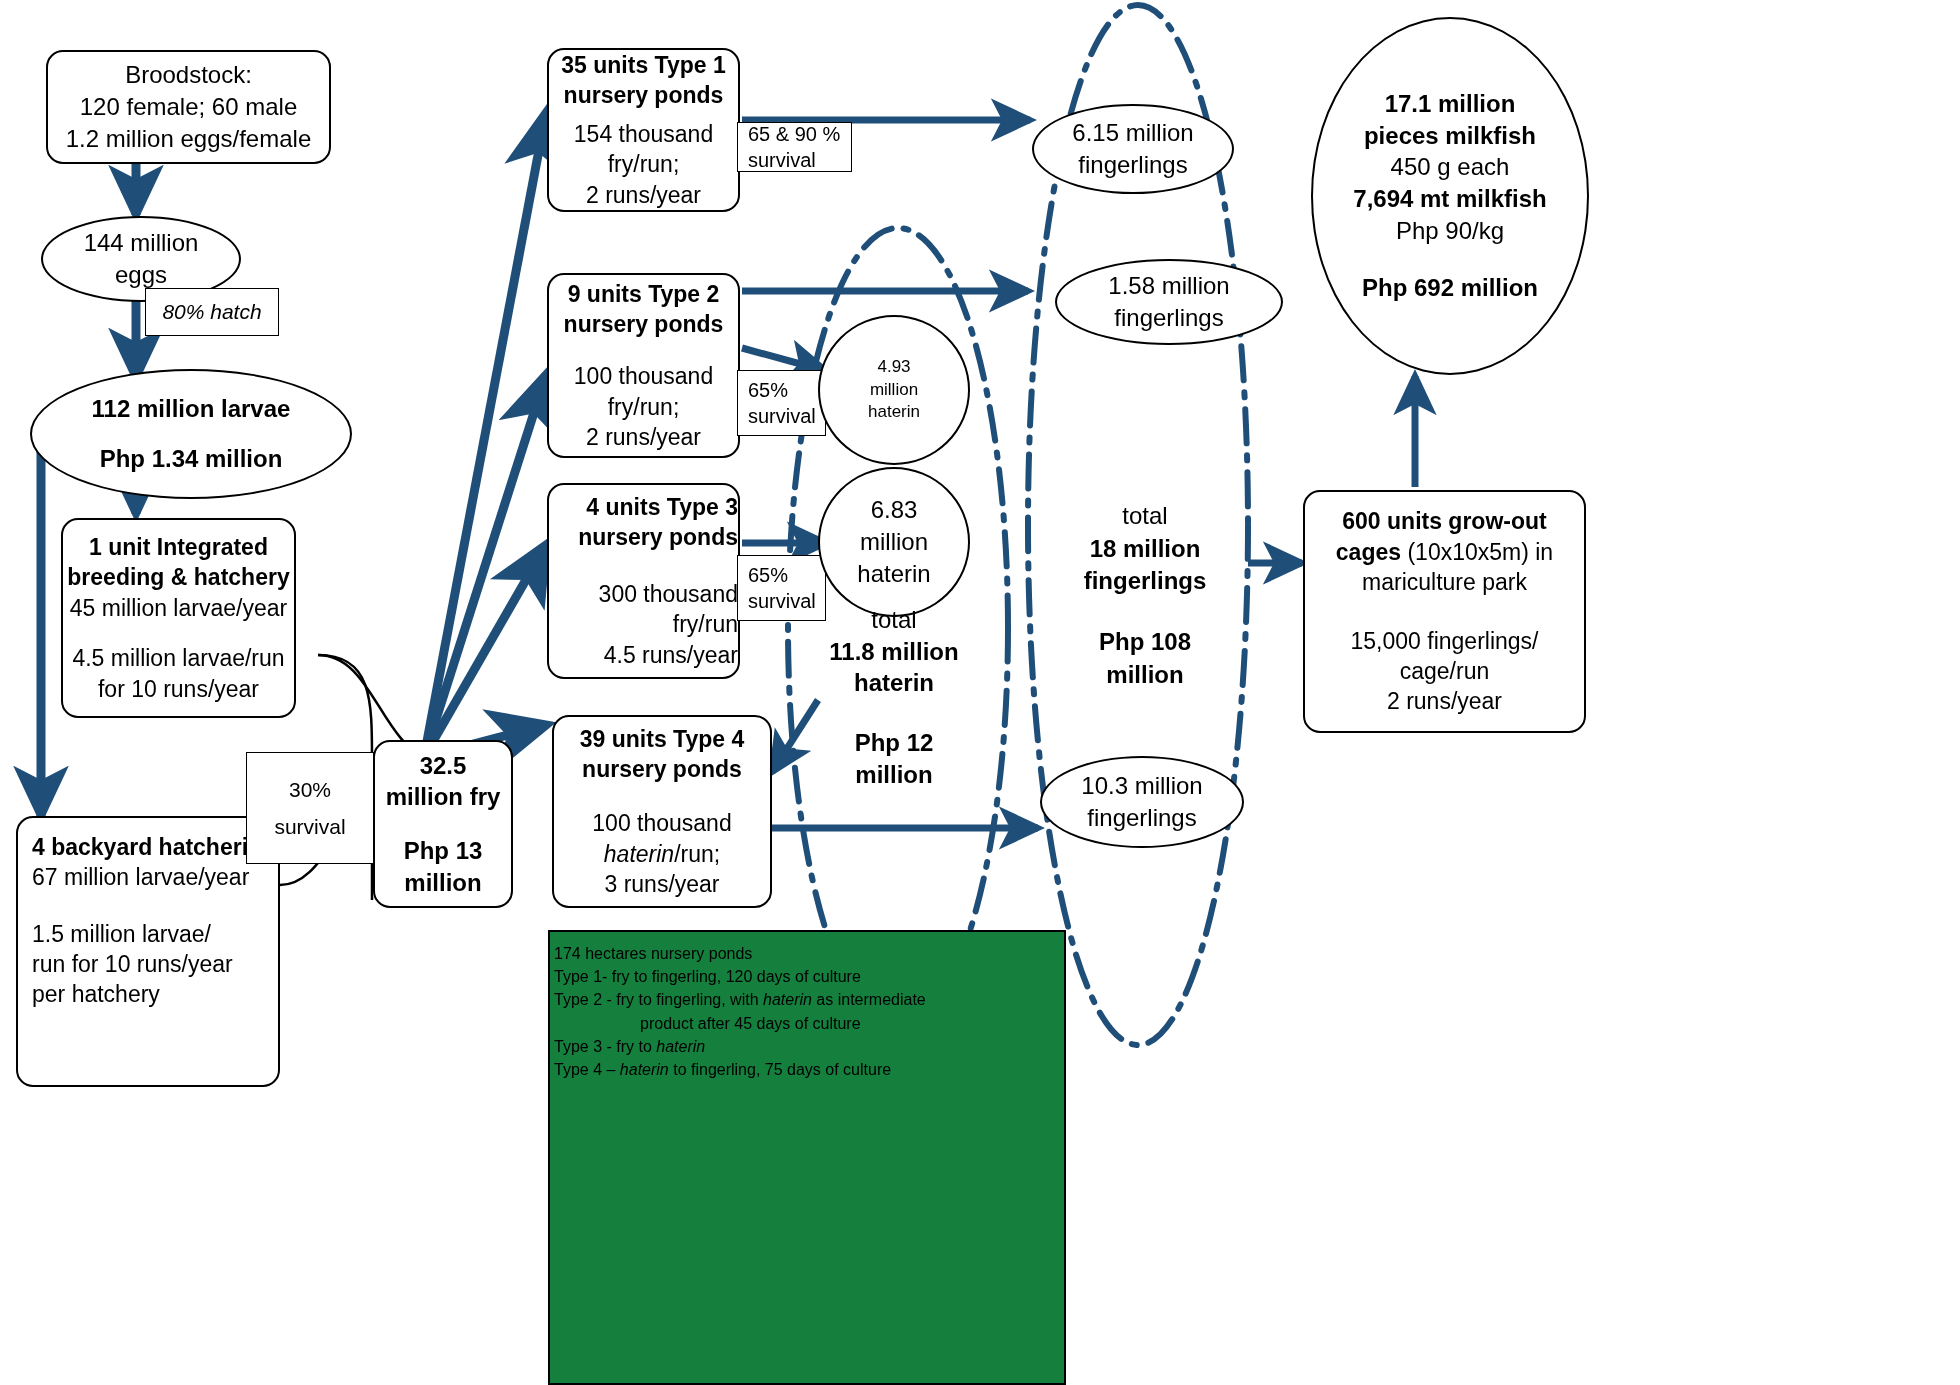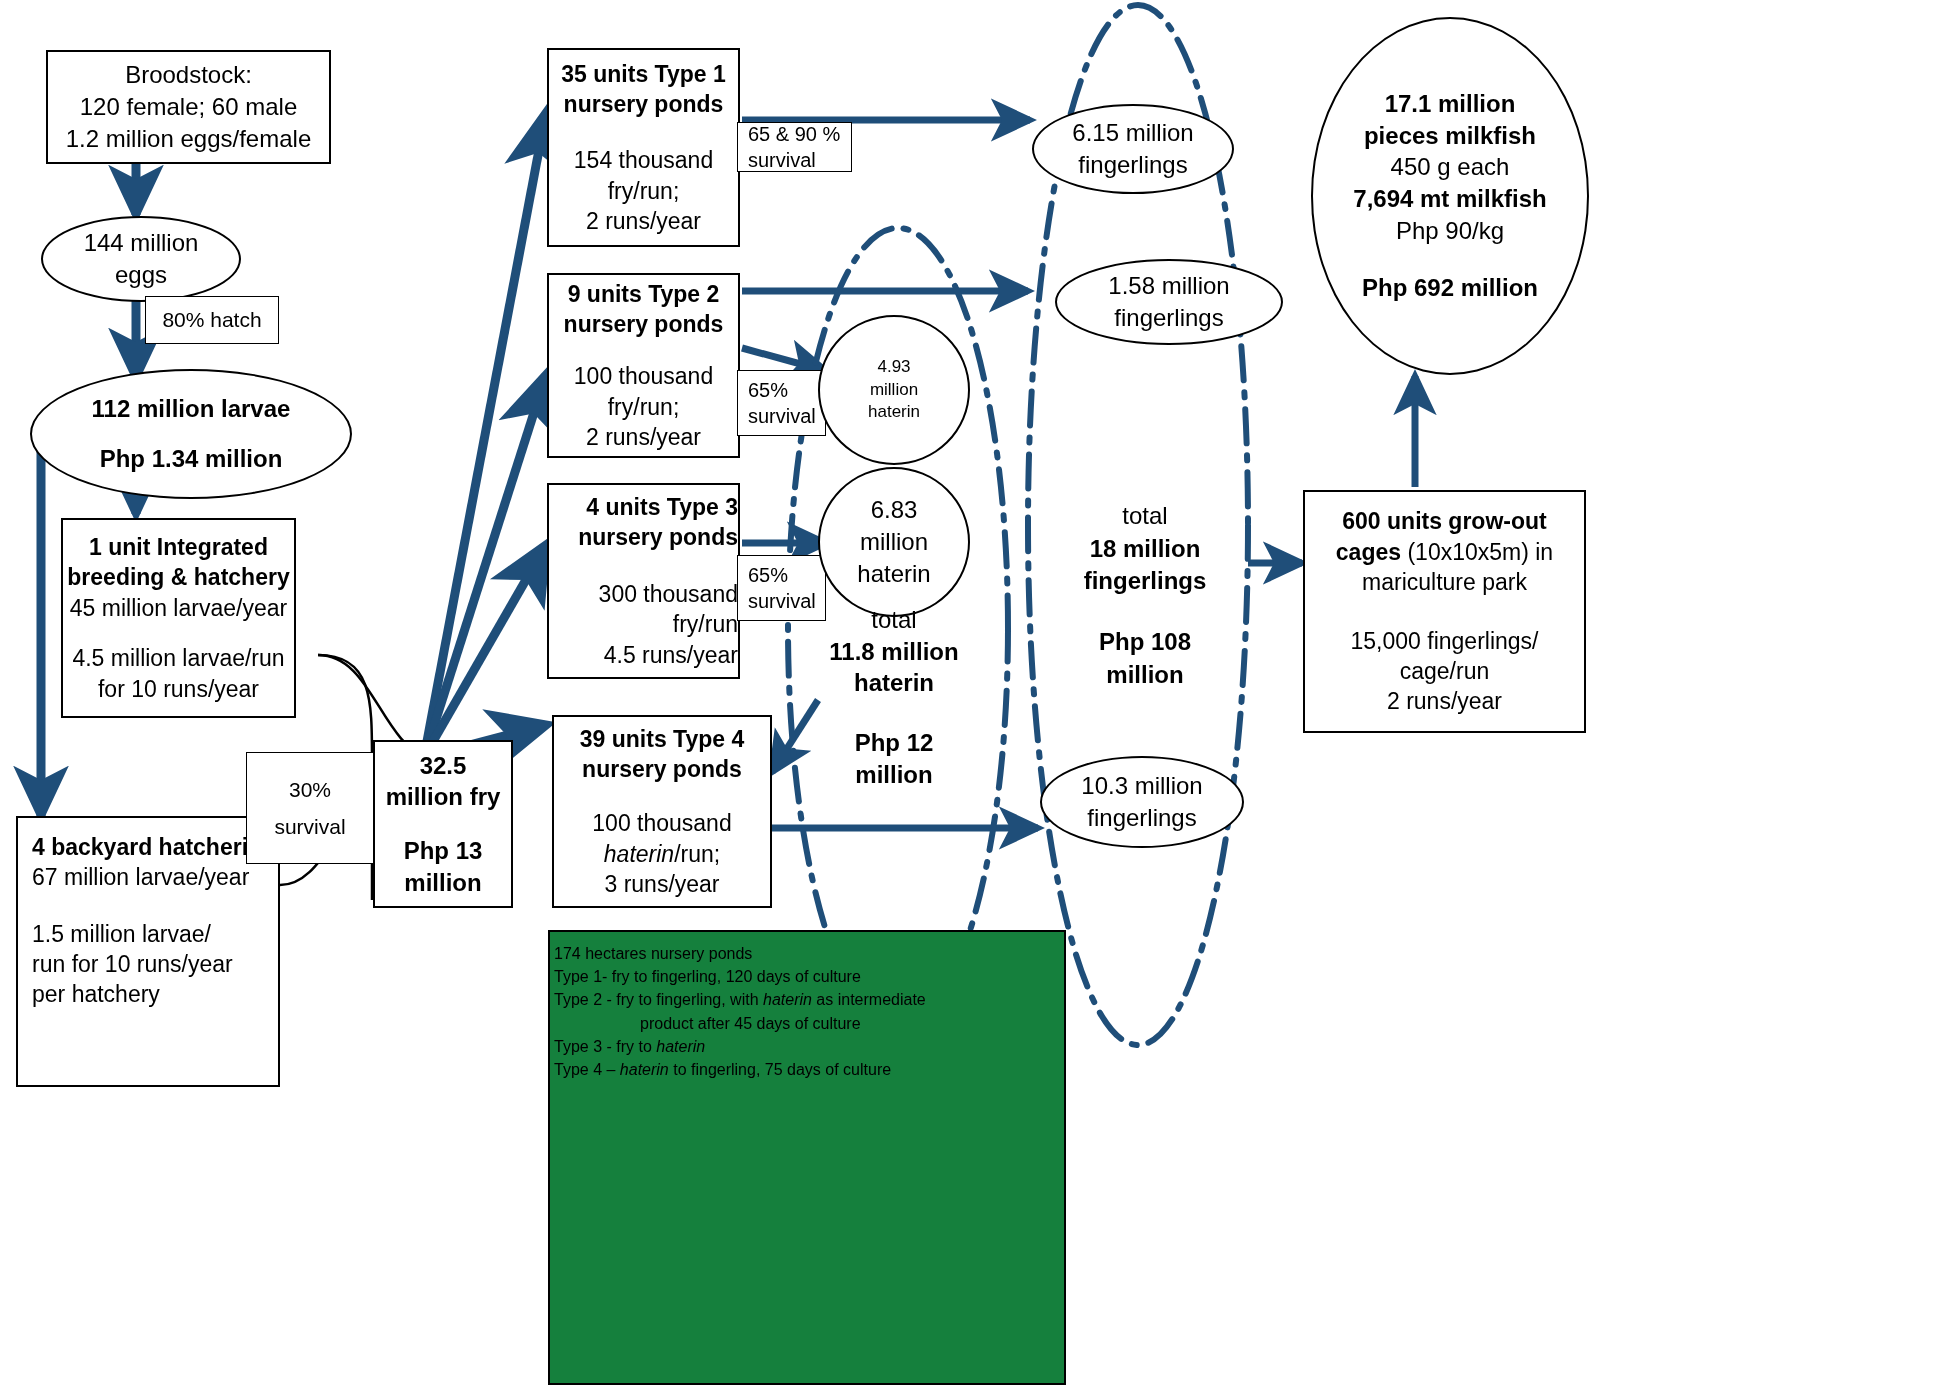--- a/index.html
+++ b/index.html
@@ -1,19 +1,19 @@
 <!DOCTYPE html>
 <html><head>
 <meta charset="utf-8">
 <style>
   html,body{margin:0;padding:0;background:#ffffff;}
   body{font-family:"Liberation Sans", sans-serif;}
   #canvas{position:relative;width:1960px;height:1385px;overflow:hidden;background:#fff;}
   .node{position:absolute;box-sizing:border-box;display:flex;flex-direction:column;
-        align-items:center;justify-content:center;text-align:center;color:#000;}
+        align-items:center;justify-content:center;text-align:center;color:#000;border-radius:17px;}
   .boxn{border:2px solid #000;background:#fff;}
   .ell{border:2px solid #000;background:#fff;border-radius:50%;}
   .lbl{position:absolute;box-sizing:border-box;border:1.5px solid #000;background:#fff;
        display:flex;flex-direction:column;align-items:center;justify-content:center;
        text-align:center;font-size:21px;line-height:1.3;}
   .lbl.lft{align-items:flex-start;padding-left:10px;text-align:left;}
   .plain{position:absolute;text-align:center;color:#000;}
   .b{font-weight:bold;}
   .i{font-style:italic;}
   .ln{line-height:1.32;}
@@ -82,21 +82,21 @@
     <div class="ln">Broodstock:</div>
     <div class="ln">120 female; 60 male</div>
     <div class="ln">1.2 million eggs/female</div>
   </div>
 
   <div class="node ell" style="left:41px;top:216px;width:200px;height:86px;font-size:24px;">
     <div class="ln">144 million</div>
     <div class="ln">eggs</div>
   </div>
 
-  <div class="lbl" style="left:145px;top:296px;width:134px;height:48px;">
+  <div class="lbl" style="left:145px;top:288px;width:134px;height:48px;font-style:italic;">
     <div>80% hatch</div>
   </div>
 
   <div class="node ell" style="left:30px;top:369px;width:322px;height:130px;font-size:24px;">
     <div class="b ln">112 million larvae</div>
     <div style="height:18px"></div>
     <div class="b ln">Php 1.34 million</div>
   </div>
 
   <div class="node boxn" style="left:61px;top:518px;width:235px;height:200px;font-size:23px;">
@@ -125,21 +125,21 @@
   </div>
 
   <div class="node boxn" style="left:373px;top:740px;width:140px;height:168px;font-size:24px;">
     <div class="b ln">32.5</div>
     <div class="b ln">million fry</div>
     <div style="height:22px"></div>
     <div class="b ln">Php 13</div>
     <div class="b ln">million</div>
   </div>
 
-  <div class="node boxn" style="left:547px;top:48px;width:193px;height:199px;font-size:23px;">
+  <div class="node boxn" style="left:547px;top:48px;width:193px;height:164px;font-size:23px;">
     <div class="b ln">35 units Type 1</div>
     <div class="b ln">nursery ponds</div>
     <div style="height:26px"></div>
     <div class="ln">154 thousand</div>
     <div class="ln">fry/run;</div>
     <div class="ln">2 runs/year</div>
   </div>
 
   <div class="node boxn" style="left:547px;top:273px;width:193px;height:185px;font-size:23px;">
     <div class="b ln">9 units Type 2</div>

